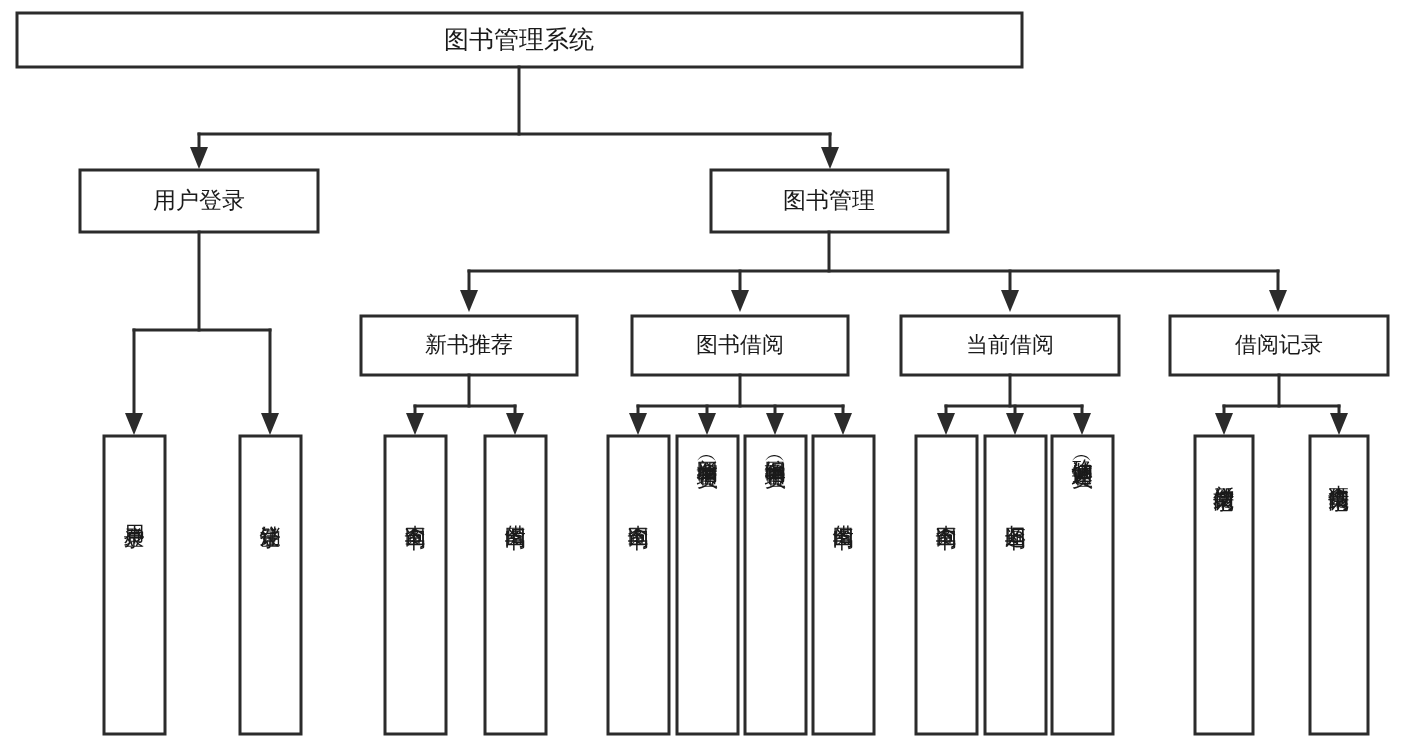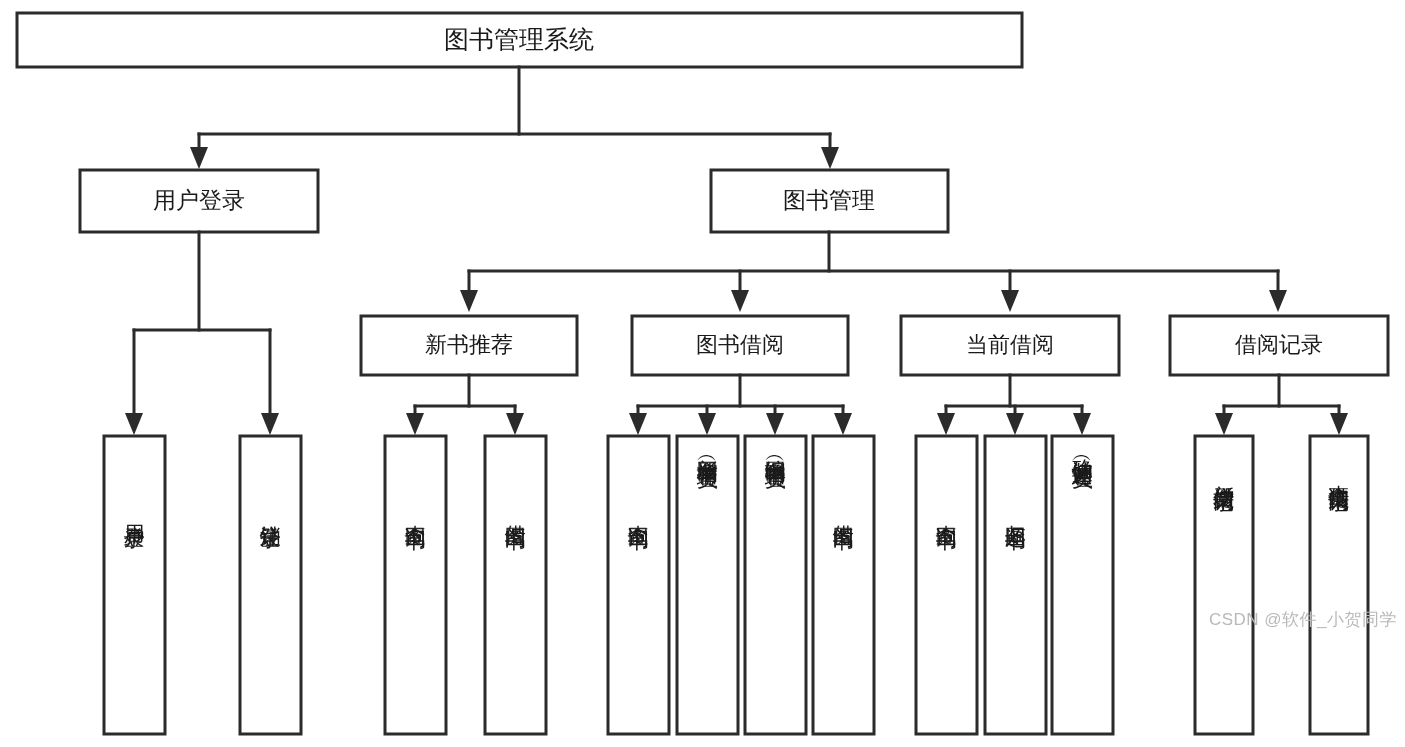--- a/index.html
+++ b/index.html
@@ -249,14 +249,13 @@
     <span class="vlabel" style="margin-top:6px;">确认归还（管理员）</span>
   </div>
 
   <div class="vlabel-wrap" style="left:1195px; top:436px; width:58px; height:298px;">
     <span class="vlabel" style="margin-top:32px;">新增借阅记录</span>
   </div>
   <div class="vlabel-wrap" style="left:1310px; top:436px; width:58px; height:298px;">
     <span class="vlabel" style="margin-top:32px;">查询借阅记录</span>
   </div>
 
-  <div id="watermark">CSDN @软件_小贺同学</div>
 </div>
 
 </body></html>

